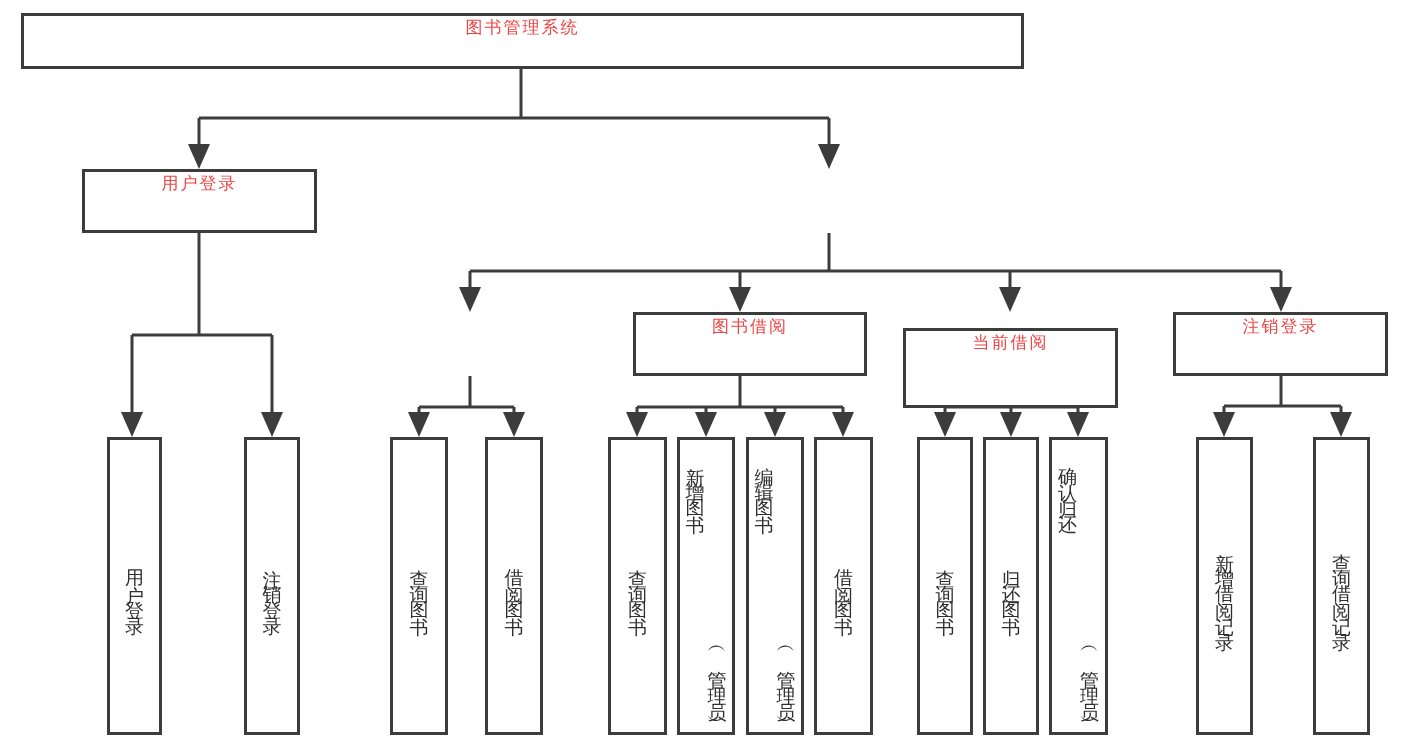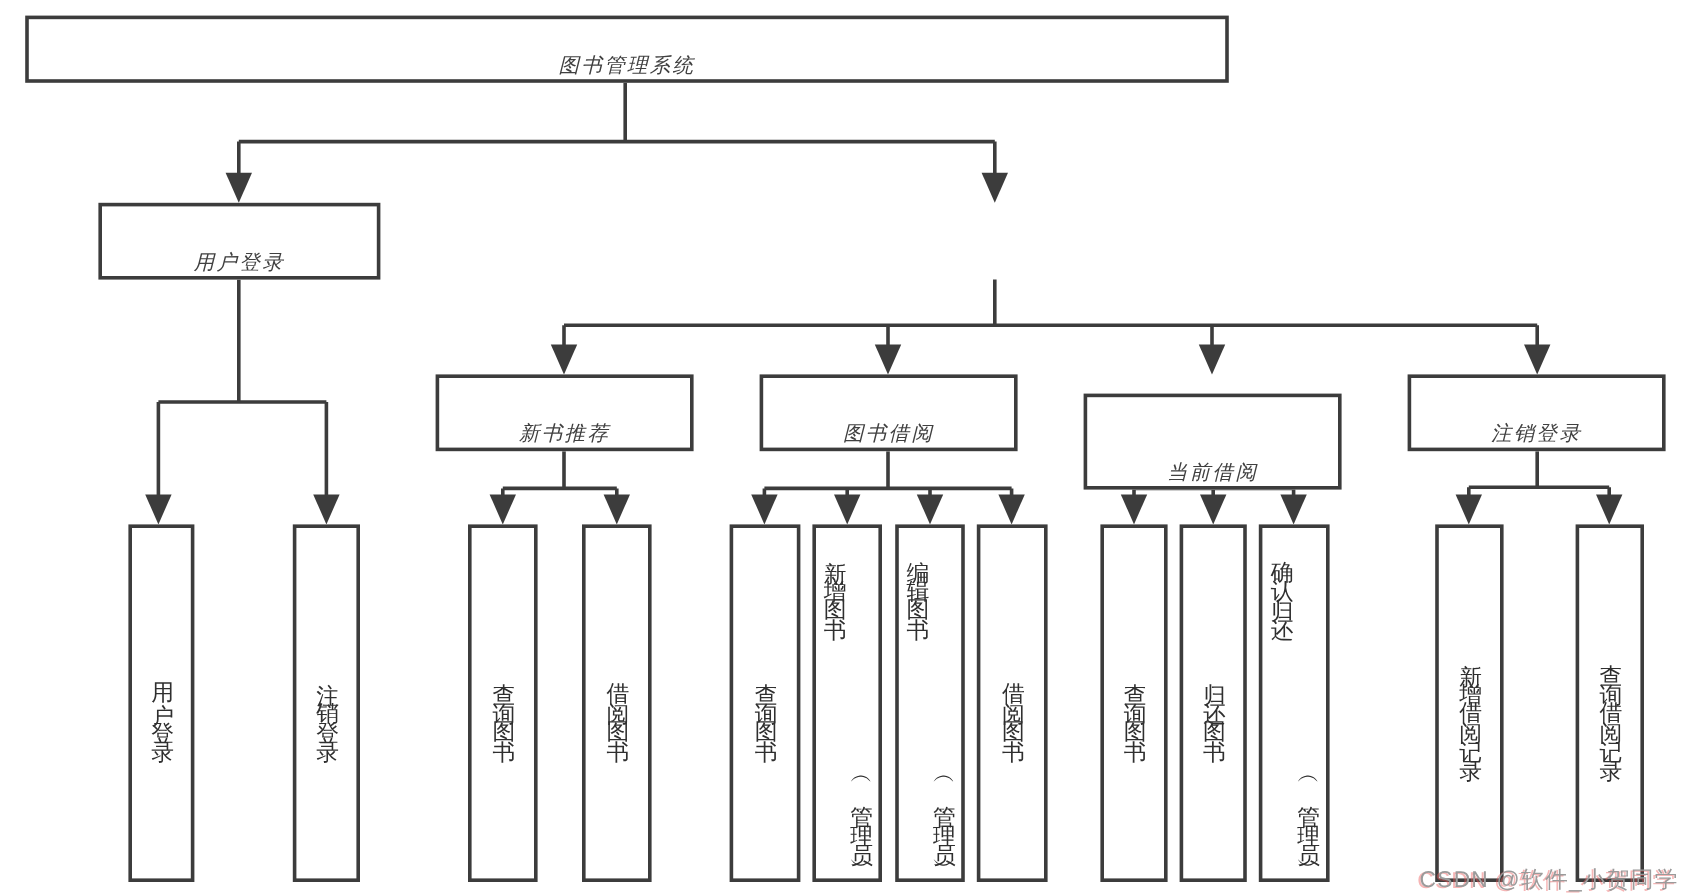--- a/index.html
+++ b/index.html
@@ -13,22 +13,22 @@
   }
   .wires { position:absolute; left:0; top:0; }
   .wires path { stroke:#3c3c3c; stroke-width:3; fill:none; }
   .wires polygon { fill:#3c3c3c; }
 
   .hbox {
     position:absolute;
     background:#ffffff;
     border:3px solid #3c3c3c;
     box-sizing:border-box;
-    display:flex; align-items:flex-end; justify-content:center;
-    font-size:17px; letter-spacing:2px; color:#404040;font-style:italic;
+    display:flex; align-items:flex-start; justify-content:center;
+    font-size:17px; letter-spacing:2px; color:#ef4444;
   }
   .vleaf {
     position:absolute;
     top:437px; height:298px;
     background:#ffffff;
     border:3px solid #3c3c3c;
     box-sizing:border-box;
     display:flex; align-items:center; justify-content:center;
   }
   .vtext {
@@ -89,24 +89,21 @@
   </svg>
 
   <div class="hbox" style="left:21px; top:13px; width:1003px; height:56px">
     <span>图书管理系统</span>
   </div>
 
   <div class="hbox" style="left:82px; top:169px; width:235px; height:64px">
     <span>用户登录</span>
   </div>
 
-  <div class="hbox" style="left:363px; top:312px; width:215px; height:64px">
-    <span>新书推荐</span>
-  </div>
-  <div class="hbox" style="left:633px; top:312px; width:215px; height:64px">
+  <div class="hbox" style="left:633px; top:312px; width:234px; height:64px">
     <span>图书借阅</span>
   </div>
   <div class="hbox" style="left:903px; top:328px; width:215px; height:80px">
     <span>当前借阅</span>
   </div>
   <div class="hbox" style="left:1173px; top:312px; width:215px; height:64px">
     <span>注销登录</span>
   </div>
 
   <div class="vleaf" style="left:107px; width:55px">
@@ -149,15 +146,14 @@
     <span class="vtext c2">（管理员）</span>
   </div>
 
   <div class="vleaf" style="left:1196px; width:57px">
     <span class="vtext">新增借阅记录</span>
   </div>
   <div class="vleaf" style="left:1313px; width:57px">
     <span class="vtext">查询借阅记录</span>
   </div>
 
-  <div class="watermark">CSDN @软件_小贺同学</div>
 
 </div>
 
 </body></html>

